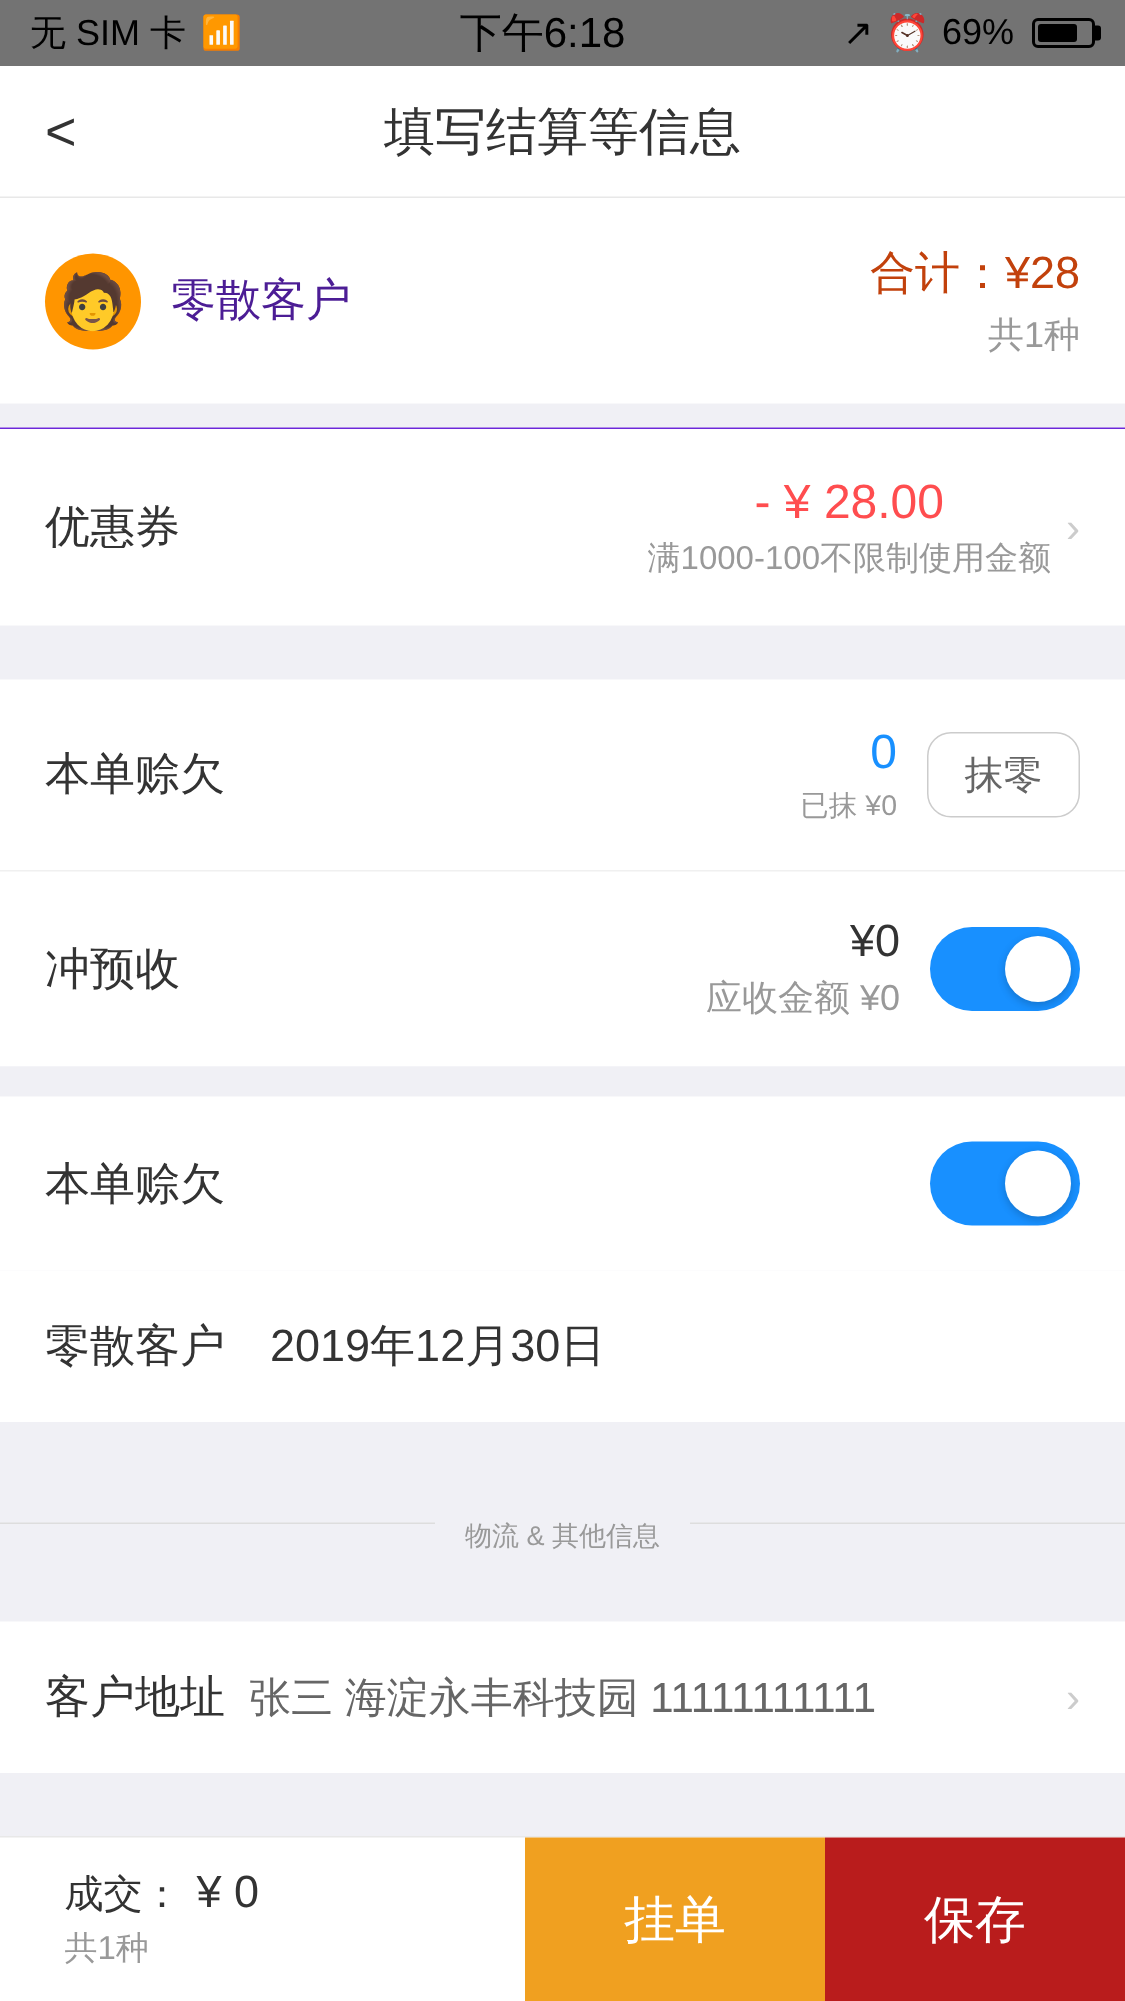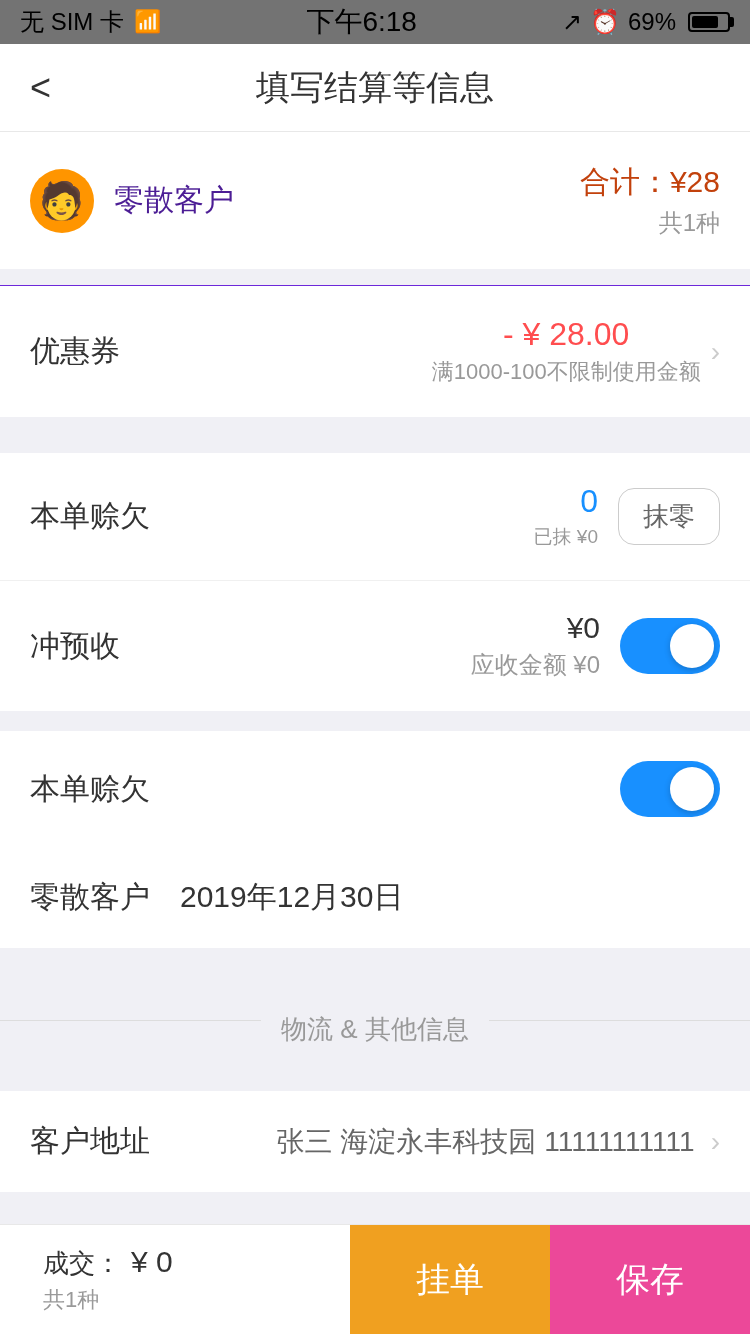--- a/index.html
+++ b/index.html
@@ -282,21 +282,21 @@
     }
 
     
     .logistics-header {
       background: #f0f0f5;
       padding: 24px 30px;
       text-align: center;
       position: relative;
     }
     .logistics-header-text {
-      font-size: 26px;
+      font-size: 18px;
       color: #999;
       position: relative;
       display: inline-block;
       padding: 0 20px;
       background: #f0f0f5;
       margin-top: 20px;
     }
     .logistics-line {
       position: absolute;
       top: 50%;
@@ -315,21 +315,21 @@
     }
     .address-label {
       font-size: 30px;
       color: #333;
       flex-shrink: 0;
     }
     .address-value {
       font-size: 28px;
       color: #666;
       flex: 1;
-      text-align: right;
+      text-align: left;
       margin: 0 16px;
     }
 
     
     .bottom-bar {
       position: fixed;
       bottom: 0;
       left: 0;
       width: 750px;
       height: 110px;
@@ -365,21 +365,21 @@
       display: flex;
       align-items: center;
       justify-content: center;
       font-size: 34px;
       color: #fff;
       cursor: pointer;
     }
     .btn-save {
       width: 200px;
       height: 110px;
-      background: #ec4899;
+      background: #b91c1c;
       display: flex;
       align-items: center;
       justify-content: center;
       font-size: 34px;
       color: #fff;
       cursor: pointer;
     }
 
     .empty-space {
       height: 200px;

